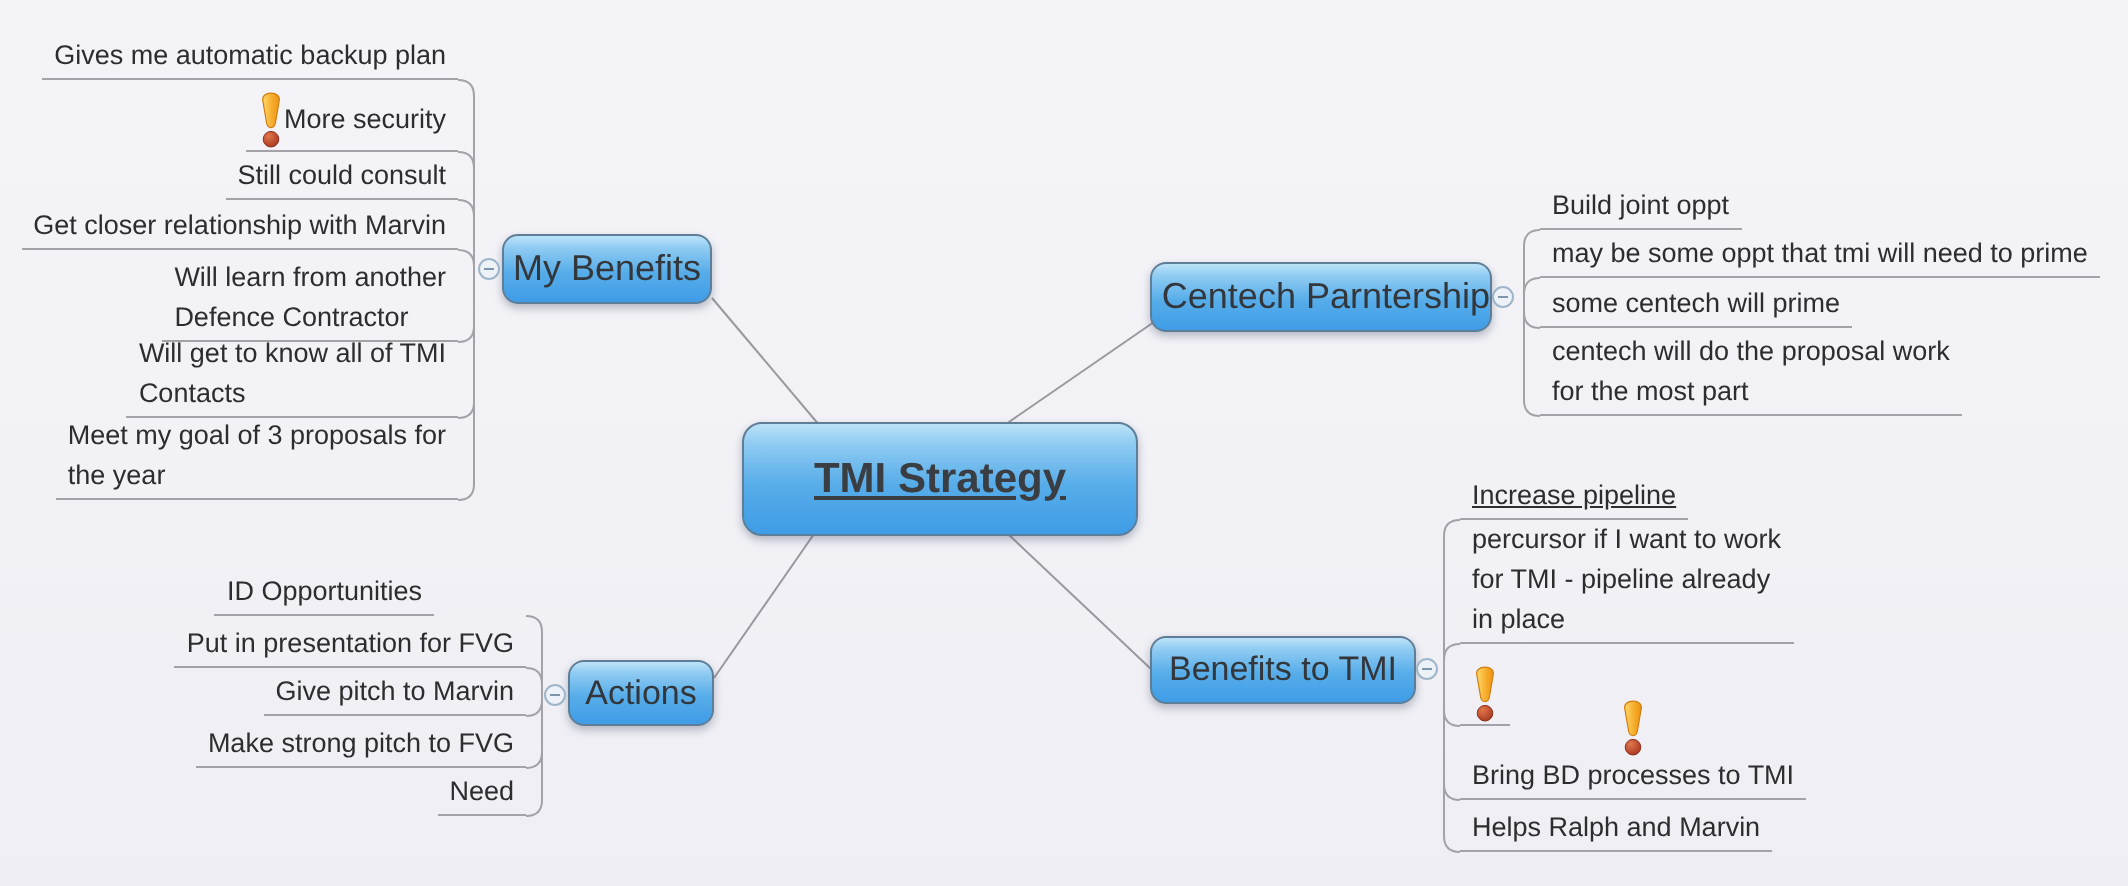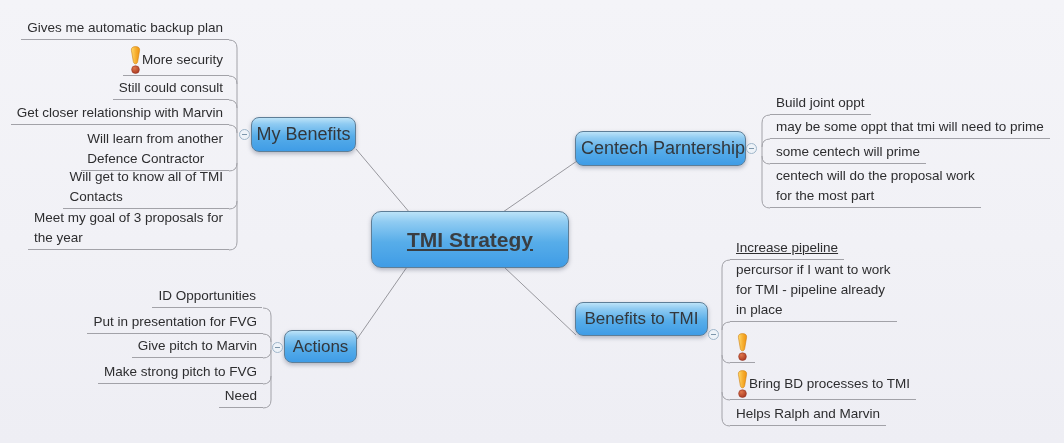--- a/index.html
+++ b/index.html
@@ -173,58 +173,58 @@
 for the most part</span>
     </div>
   </div>
 
   <div>
     <div class="node branch small" style="left:284px;top:330px;width:73px;height:33px;">
       <span>Actions</span>
     </div>
     <div class="toggle" style="left:272px;top:342px;"></div>
 
-    <div class="topic" style="right:802px;bottom:135px;">
+    <div class="topic" style="right:847px;bottom:135px;">
       <span class="t">ID Opportunities</span>
     </div>
     <div class="topic" style="right:801px;bottom:109px;">
       <span class="t">Put in presentation for FVG</span>
     </div>
     <div class="topic" style="right:801px;bottom:85px;text-align:right;">
       <span class="t">Give pitch to Marvin</span>
     </div>
     <div class="topic" style="right:801px;bottom:59px;margin-left:46px;">
       <span class="t">Make strong pitch to FVG</span>
     </div>
     <div class="topic" style="right:801px;bottom:35px;">
       <span class="t">Need</span>
     </div>
   </div>
 
   <div>
-    <div class="node branch small" style="left:575px;top:302px;width:133px;height:34px;">
+    <div class="node branch small" style="left:575px;top:318px;width:133px;height:34px;">
       <span>Benefits to TMI</span>
     </div>
     <div class="toggle" style="left:708px;top:329px;"></div>
 
     <div class="topic" style="left:730px;bottom:183px;text-decoration:underline;">
       <span class="t">Increase pipeline</span>
     </div>
     <div class="topic" style="left:730px;bottom:121px;">
       <span class="t">percursor if I want to work
 for TMI - pipeline already
 in place</span>
     </div>
     <div class="topic has-icon" style="left:730px;bottom:80px;">
       <svg class="wicon" width="13" height="28" viewBox="0 0 13 28">
         <path d="M6.5,0.6 C9.3,0.6 11,2 10.6,4.3 L8.7,15.5 C8.45,17 7.5,17.8 6.5,17.8 C5.5,17.8 4.55,17 4.3,15.5 L2.4,4.3 C2,2 3.7,0.6 6.5,0.6 Z" fill="url(#wg)" stroke="#cf7d0e" stroke-width="0.6"></path>
         <circle cx="6.5" cy="23.6" r="3.9" fill="url(#wd)" stroke="#8e2f1f" stroke-width="0.5"></circle>
       </svg>
     </div>
-    <div class="topic has-icon" style="left:730px;bottom:43px;">
+    <div class="topic has-icon" style="left:730px;bottom:43px;flex-direction:column;">
       <svg class="wicon" width="13" height="28" viewBox="0 0 13 28">
         <path d="M6.5,0.6 C9.3,0.6 11,2 10.6,4.3 L8.7,15.5 C8.45,17 7.5,17.8 6.5,17.8 C5.5,17.8 4.55,17 4.3,15.5 L2.4,4.3 C2,2 3.7,0.6 6.5,0.6 Z" fill="url(#wg)" stroke="#cf7d0e" stroke-width="0.6"></path>
         <circle cx="6.5" cy="23.6" r="3.9" fill="url(#wd)" stroke="#8e2f1f" stroke-width="0.5"></circle>
       </svg>
       <span class="t">Bring BD processes to TMI</span>
     </div>
     <div class="topic" style="left:730px;bottom:17px;">
       <span class="t">Helps Ralph and Marvin</span>
     </div>
   </div>

